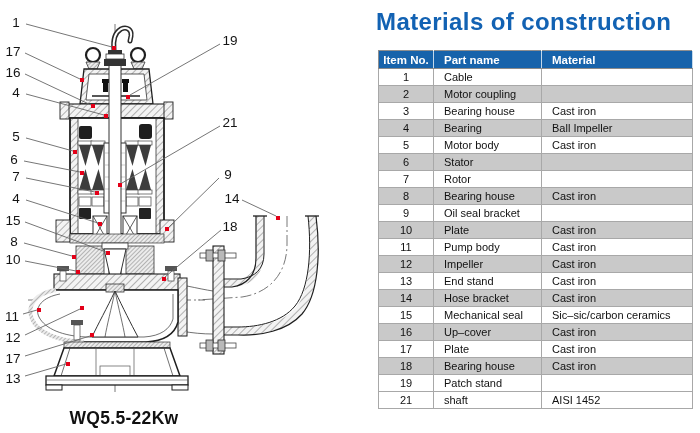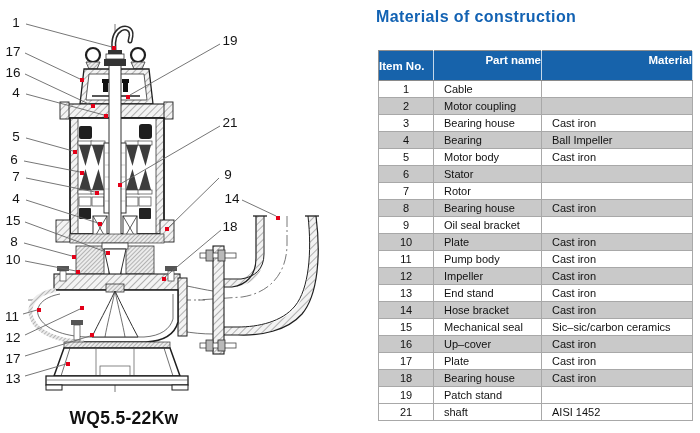--- a/index.html
+++ b/index.html
@@ -9,30 +9,30 @@
   .diagram-area{position:absolute;left:0;top:0;width:370px;height:433px;}
   svg text{font-family:"Liberation Sans", sans-serif;}
   .callout-label{font-size:13.5px;fill:#141414;}
   .leader{stroke:#666;stroke-width:0.9;fill:none;}
   .caption{font-size:17.5px;font-weight:bold;fill:#101010;letter-spacing:0.3px;}
   .dashdot{stroke:#555;stroke-width:0.8;fill:none;stroke-dasharray:11 3 2 3;}
   .outline{stroke:#1f1f1f;fill:none;}
   .thin{stroke:#333;stroke-width:0.7;fill:none;}
 
   .page-title{position:absolute;left:376px;top:8px;width:320px;
-              font-size:16px;font-weight:bold;color:var(--title-color);letter-spacing:0.4px;}
+              font-size:24px;font-weight:bold;color:var(--title-color);letter-spacing:0.4px;}
 
   .materials-table{position:absolute;left:378px;top:50px;width:314px;
                    border-collapse:collapse;font-size:11px;color:#111;
                    border:1px solid #8f8f8f;table-layout:fixed;}
   .materials-table th{background:var(--header-bg);color:#fff;font-weight:bold;height:17px;
                       border-right:1px solid rgba(255,255,255,.75);
-                      border-bottom:1px solid #8a8a8a;text-align:right;padding:0 0 12px 10px;
+                      border-bottom:1px solid #8a8a8a;text-align:left;padding:0 0 0 10px;
                       font-size:11.5px;}
-  .materials-table th.c0{text-align:left;padding:0;}
+  .materials-table th.c0{text-align:center;padding:0;}
   .materials-table td{height:16px;line-height:16px;padding:0 0 0 10px;
                       border:1px solid #a8a8a8;background:#fff;white-space:nowrap;
                       overflow:hidden;}
   .materials-table td.c0{text-align:center;padding:0;}
   .materials-table tr.alt td{background:var(--alt-row);}
 </style>
 </head>
 <body>
 
 <div class="diagram-area">

